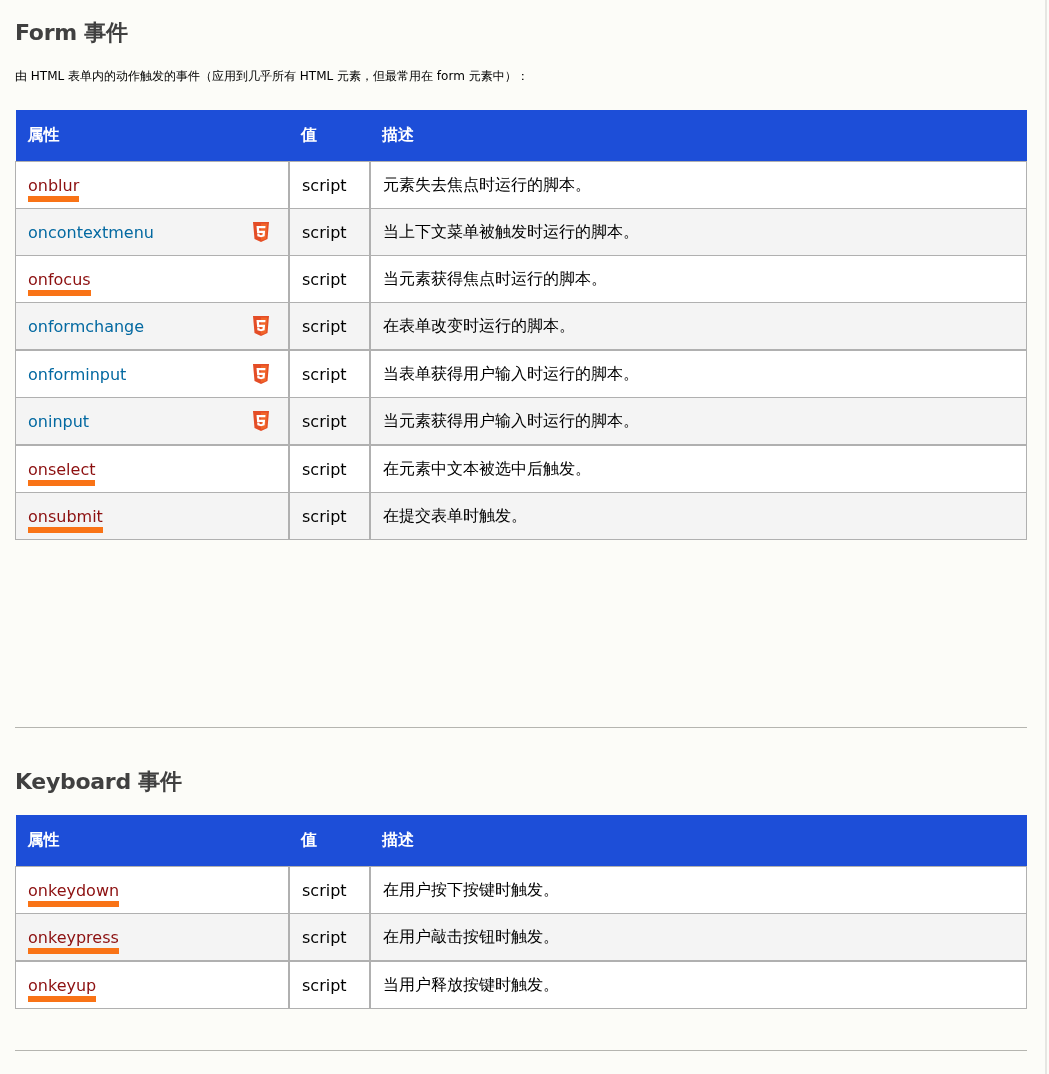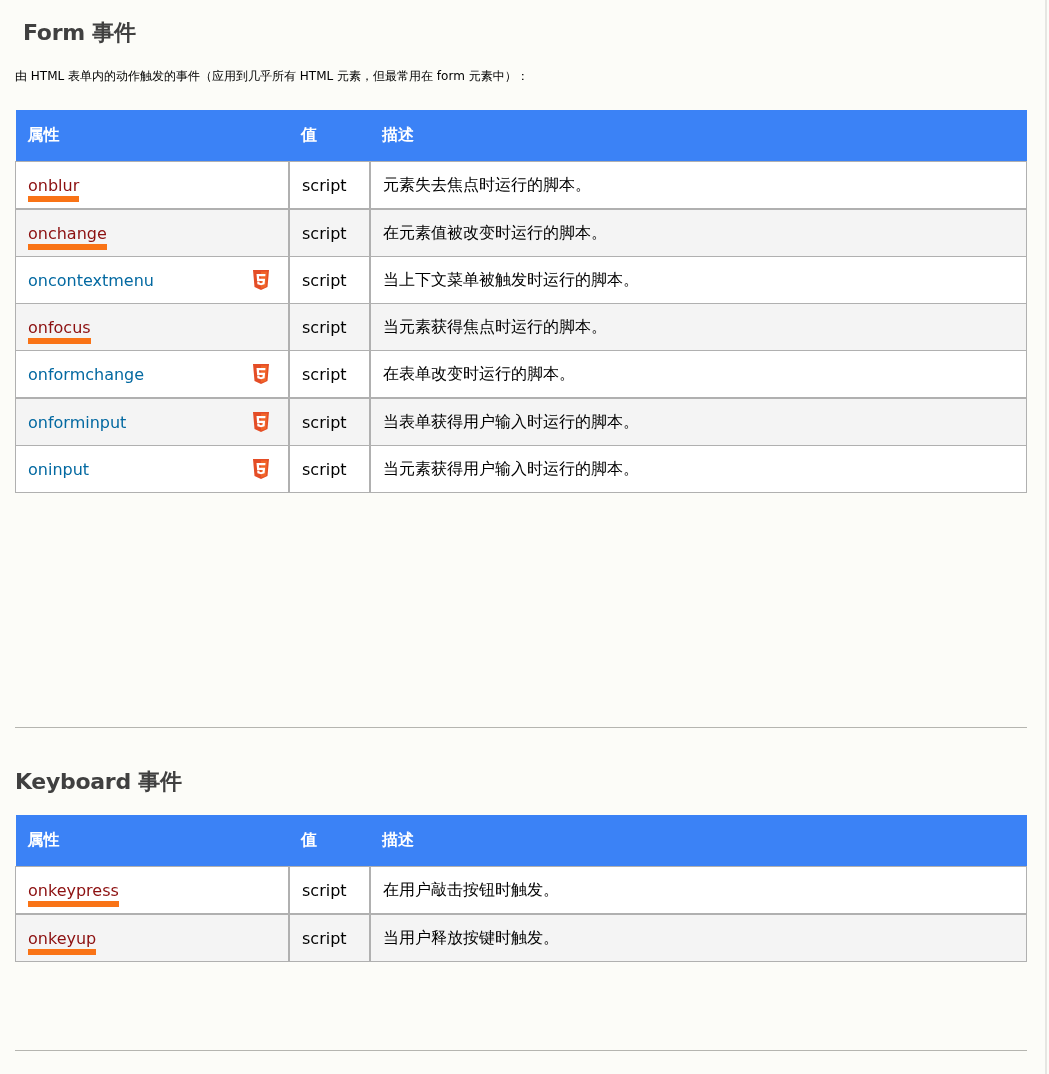--- a/index.html
+++ b/index.html
@@ -9,29 +9,29 @@
     font-family: "DejaVu Sans", "Liberation Sans", sans-serif;
     color: #000;
     position: relative;
   }
   .page { position: absolute; left: 15px; top: 0; width: 1012px; }
   .right-rule { position: absolute; left: 1045px; top: 0; width: 2px; height: 1074px; background: #e6e6e2; }
   h2 {
     margin: 0; font-size: 22px; font-weight: bold; color: #404040;
     font-family: "DejaVu Sans", sans-serif; letter-spacing: -0.3px;
   }
-  .h-form { position: absolute; top: 18px; left: 8px; }
+  .h-form { position: absolute; top: 18px; left: 0; }
   .intro { position: absolute; top: 68px; left: 0; font-size: 12px; color: #000; white-space: nowrap; }
   table {
     position: absolute; left: 0; width: 1012px;
     border-collapse: collapse; font-size: 16px;
   }
   .t-form { top: 110px; }
   .t-key { top: 815px; }
-  thead tr { background: #3b82f6; }
+  thead tr { background: #1d4ed8; }
   th {
     color: #fff; font-weight: bold; text-align: left;
     height: 51px; padding: 0 12px; font-size: 16px;
   }
   td {
     height: 46px; padding: 0 12px; border: 1px solid #b0b0b0; border-width: 1px 2px;
     vertical-align: middle;
   }
   td:first-child { border-left: 1px solid #b0b0b0; }
   td:last-child { border-right: 1px solid #b0b0b0; }
@@ -68,25 +68,20 @@
         <th class="c2">值</th>
         <th>描述</th>
       </tr>
     </thead>
     <tbody id="form-body">
         <tr>
           <td class="c1"><a class="evt">onblur</a></td>
           <td class="c2">script</td>
           <td>元素失去焦点时运行的脚本。</td>
         </tr>
-        <tr class="thick">
-          <td class="c1"><a class="evt">onchange</a></td>
-          <td class="c2">script</td>
-          <td>在元素值被改变时运行的脚本。</td>
-        </tr>
         <tr>
           <td class="c1"><span class="plain">oncontextmenu</span><svg class="h5" viewBox="0 0 18 20">
               <path d="M1 0h16l-1.5 17L9 20l-6.5-3z" fill="#e44d26"></path>
               <path d="M9 1.5v17l5-1.5 1.3-15.5z" fill="#f16529"></path>
               <path d="M4.5 4h9l-.2 2.3H7l.2 2.4h5.9l-.5 5.6L9 15.3l-3.6-1-.2-2.7h2.2l.1 1.2 1.5.4 1.5-.4.2-1.8H5.1z" fill="#fff"></path>
             </svg></td>
           <td class="c2">script</td>
           <td>当上下文菜单被触发时运行的脚本。</td>
         </tr>
         <tr>
@@ -114,37 +109,52 @@
         </tr>
         <tr>
           <td class="c1"><span class="plain">oninput</span><svg class="h5" viewBox="0 0 18 20">
               <path d="M1 0h16l-1.5 17L9 20l-6.5-3z" fill="#e44d26"></path>
               <path d="M9 1.5v17l5-1.5 1.3-15.5z" fill="#f16529"></path>
               <path d="M4.5 4h9l-.2 2.3H7l.2 2.4h5.9l-.5 5.6L9 15.3l-3.6-1-.2-2.7h2.2l.1 1.2 1.5.4 1.5-.4.2-1.8H5.1z" fill="#fff"></path>
             </svg></td>
           <td class="c2">script</td>
           <td>当元素获得用户输入时运行的脚本。</td>
         </tr>
+        <tr class="thick">
+          <td class="c1"><a class="evt">onselect</a></td>
+          <td class="c2">script</td>
+          <td>在元素中文本被选中后触发。</td>
+        </tr>
+        <tr>
+          <td class="c1"><a class="evt">onsubmit</a></td>
+          <td class="c2">script</td>
+          <td>在提交表单时触发。</td>
+        </tr>
       </tbody>
   </table>
 
   <hr class="sep" style="top:727px">
 
   <h2 class="h-key">Keyboard 事件</h2>
 
   <table class="t-key">
     <thead>
       <tr>
         <th class="c1">属性</th>
         <th class="c2">值</th>
         <th>描述</th>
       </tr>
     </thead>
     <tbody id="key-body">
         <tr>
+          <td class="c1"><a class="evt">onkeydown</a></td>
+          <td class="c2">script</td>
+          <td>在用户按下按键时触发。</td>
+        </tr>
+        <tr>
           <td class="c1"><a class="evt">onkeypress</a></td>
           <td class="c2">script</td>
           <td>在用户敲击按钮时触发。</td>
         </tr>
         <tr class="thick">
           <td class="c1"><a class="evt">onkeyup</a></td>
           <td class="c2">script</td>
           <td>当用户释放按键时触发。</td>
         </tr>
       </tbody>

